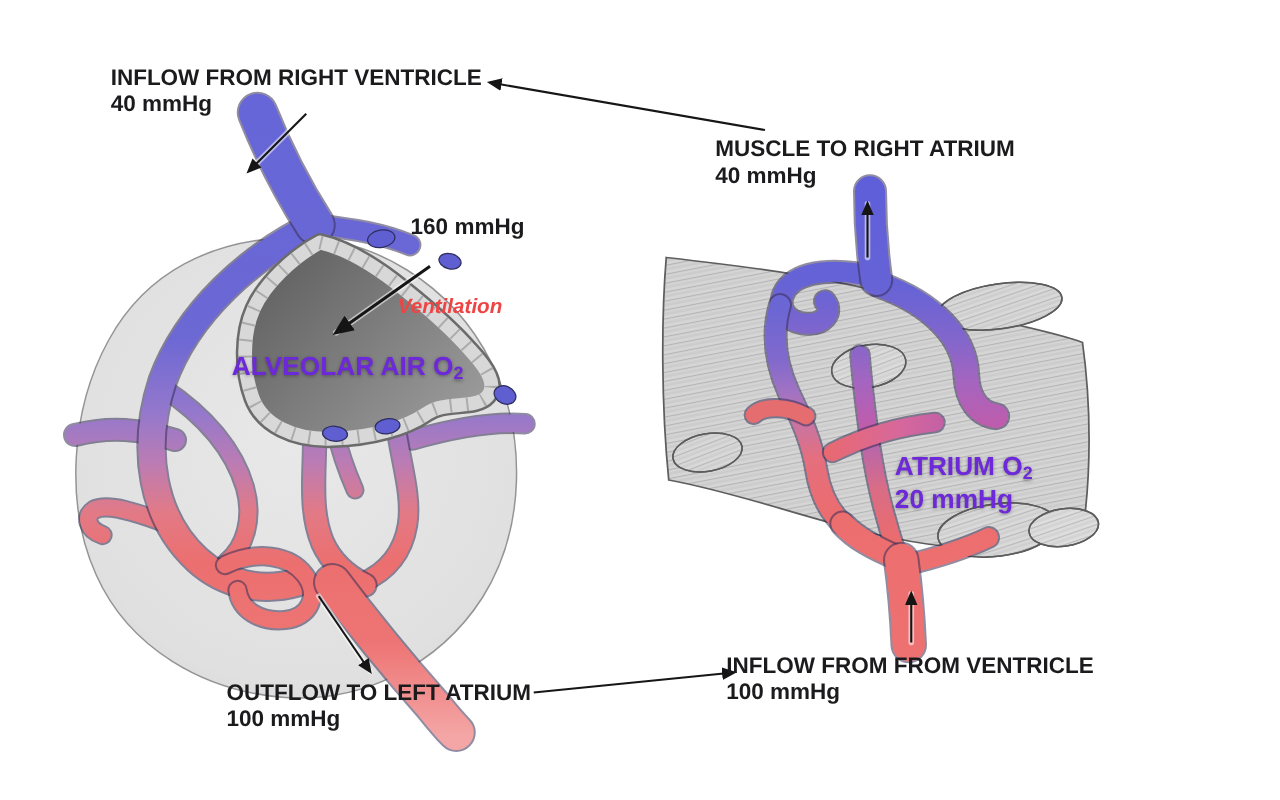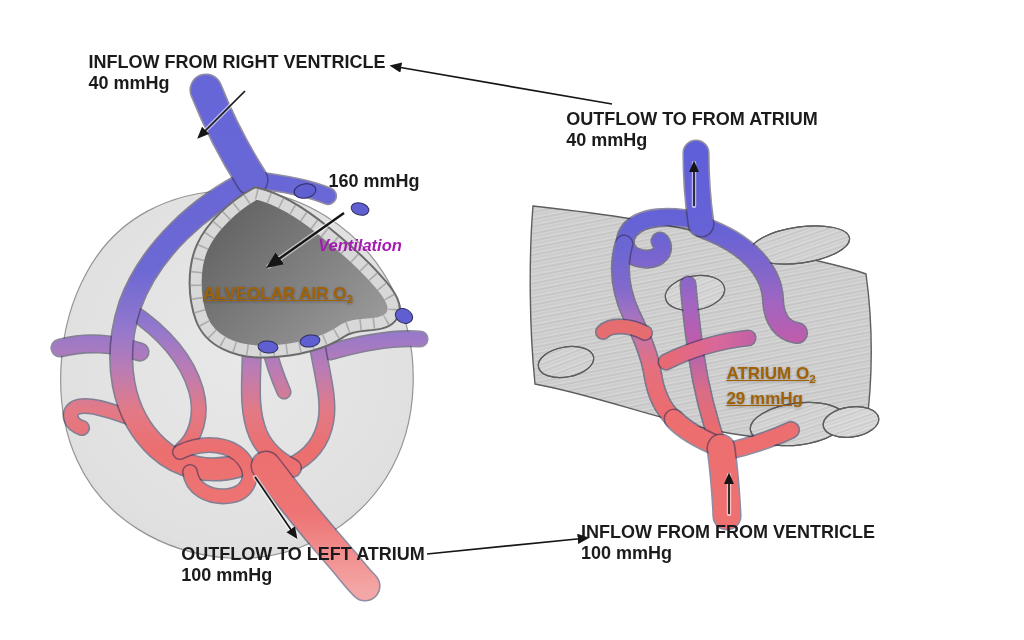--- a/index.html
+++ b/index.html
@@ -1,22 +1,22 @@
 <!DOCTYPE html>
 <html><head>
 <meta charset="utf-8">
 <style>
   html,body{margin:0;padding:0;background:#ffffff;}
   #stage{position:relative;width:1024px;height:640px;background:#ffffff;overflow:hidden;
          font-family:"Liberation Sans","DejaVu Sans",sans-serif;}
   #art{position:absolute;left:0;top:0;}
   .lbl{position:absolute;transform:translateX(-50%);text-align:left;white-space:nowrap;
        font-weight:700;font-size:18px;line-height:21px;color:#1b1b1d;}
-  .lbl.light{color:#a16207;font-size:17px;line-height:20px;text-shadow:0 1px 3px rgba(0,0,0,.35);text-decoration:underline;}
-  .lbl.vent{font-weight:600;font-style:italic;font-size:16.5px;color:#a21caf;}
+  .lbl.light{color:#6d28d9;font-size:21px;line-height:20px;text-shadow:0 1px 3px rgba(0,0,0,.35);}
+  .lbl.vent{font-weight:600;font-style:italic;font-size:16.5px;color:#ef4444;}
   .sub{font-size:68%;vertical-align:-18%;}
   .vo{fill:none;stroke:rgba(52,46,84,0.55);stroke-linecap:round;stroke-linejoin:round;}
   .vi{fill:none;stroke-linecap:round;stroke-linejoin:round;}
   .arrow{stroke:#161616;fill:none;marker-end:url(#ah);}
   .halo{stroke:rgba(255,255,255,0.55);fill:none;stroke-linecap:round;}
 </style>
 </head>
 <body>
 
 <div id="stage">
@@ -248,39 +248,39 @@
     <path class="arrow" stroke-width="1.7" d="M 729,514 L 729,475"></path>
   </g>
 </svg>
 
   <div class="lbl" style="left:237px;top:52px">
     <div class="t"><span>INFLOW FROM RIGHT VENTRICLE</span></div>
     <div class="v">40 mmHg</div>
   </div>
 
   <div class="lbl" style="left:692px;top:109px">
-    <div class="t"><span>OUTFLOW TO FROM ATRIUM</span></div>
+    <div class="t"><span>MUSCLE TO RIGHT ATRIUM</span></div>
     <div class="v">40 mmHg</div>
   </div>
 
   <div class="lbl" style="left:374px;top:171px">
     <div class="v">160 mmHg</div>
   </div>
 
   <div class="lbl vent" style="left:360px;top:235px">
     <span>Ventilation</span>
   </div>
 
   <div class="lbl light" style="left:278px;top:284px">
     <div class="t"><span>ALVEOLAR AIR O</span><span class="sub">2</span></div>
   </div>
 
   <div class="lbl light" style="left:771px;top:364px">
     <div class="t"><span>ATRIUM O</span><span class="sub">2</span></div>
-    <div class="v">29 mmHg</div>
+    <div class="v">20 mmHg</div>
   </div>
 
   <div class="lbl" style="left:303px;top:544px">
     <div class="t"><span>OUTFLOW TO LEFT ATRIUM</span></div>
     <div class="v">100 mmHg</div>
   </div>
 
   <div class="lbl" style="left:728px;top:522px">
     <div class="t"><span>INFLOW FROM FROM VENTRICLE</span></div>
     <div class="v">100 mmHg</div>

